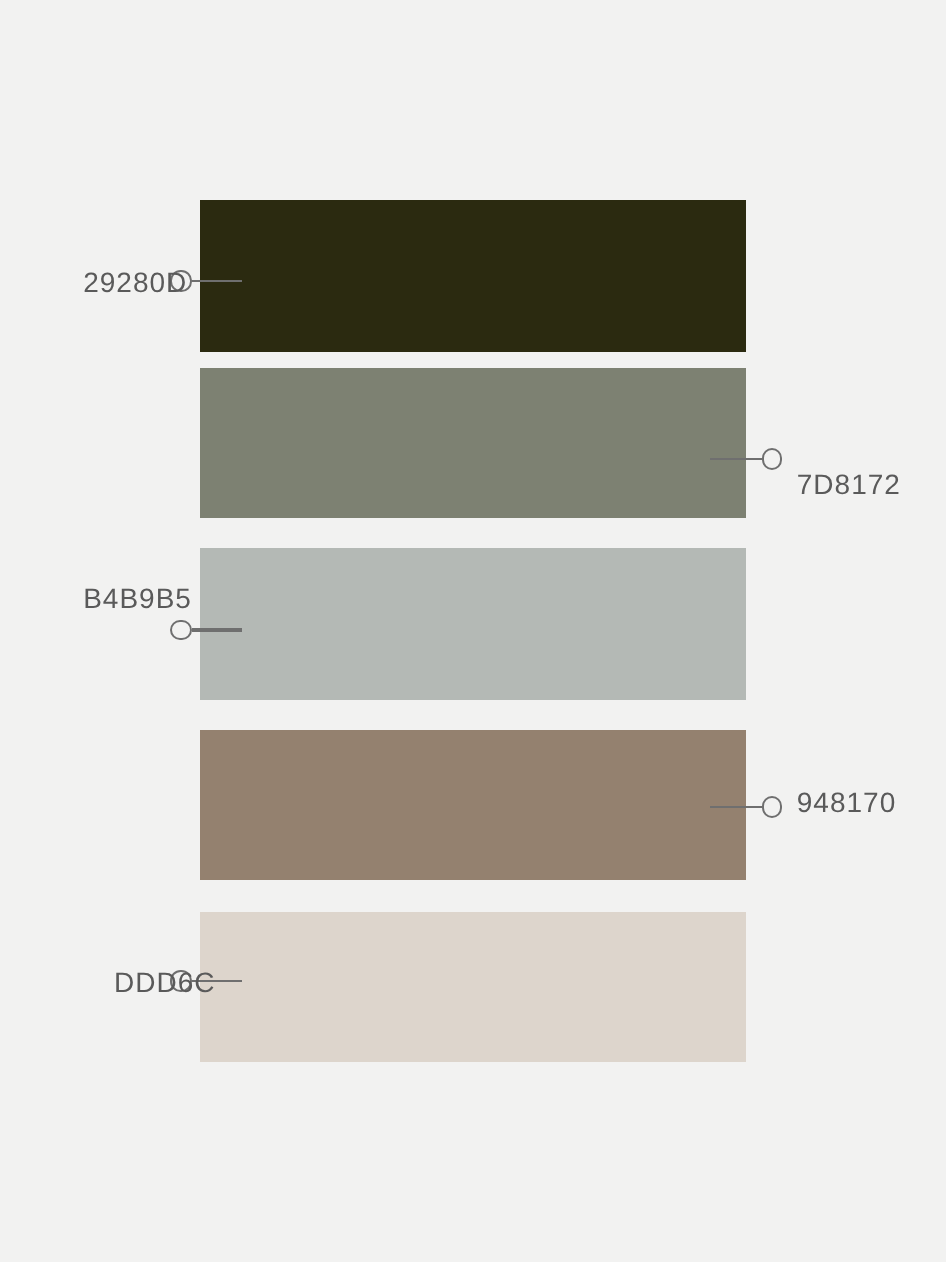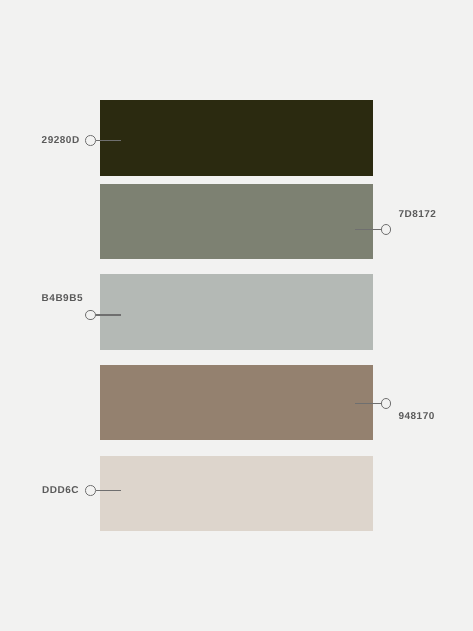--- a/index.html
+++ b/index.html
@@ -19,22 +19,22 @@
     height: 631px;
     background: #f2f2f1;
   }
   .swatch {
     position: absolute;
     left: 100px;
     width: 273px;
   }
   .hex-label {
     position: absolute;
-    font-size: 10px;
-    font-weight: bold;
+    font-size: 14px;
+    font-weight: normal;
     letter-spacing: 0.5px;
     color: #5a5a5a;
     white-space: nowrap;
     line-height: 10px;
     transform: translateZ(0);
   }
   .dot {
     position: absolute;
     border: 1.2px solid #6f6f6f;
     border-radius: 50%;
@@ -51,26 +51,26 @@
 <body>
 
 <div id="palette" style="background: rgb(242, 242, 241);">
     <div class="swatch" style="top: 100px; left: 100px; width: 273px; height: 76px; background: rgb(43, 42, 16);"></div>
     <div class="leader" style="left: 96px; width: 24.8px; top: 139.9px; background: rgb(111, 111, 111);"></div>
     <div class="dot" style="width: 10.6px; height: 10.6px; left: 85.2px; top: 135.2px; border-color: rgb(111, 111, 111);"></div>
     <div class="hex-label" style="left: 41.6px; top: 135.5px; color: rgb(90, 90, 90);">29280D</div>
     <div class="swatch" style="top: 184px; left: 100px; width: 273px; height: 75px; background: rgb(125, 129, 114);"></div>
     <div class="leader" style="left: 355.4px; width: 25.6px; top: 228.9px; background: rgb(111, 111, 111);"></div>
     <div class="dot" style="width: 10.6px; height: 10.6px; left: 380.7px; top: 224.2px; border-color: rgb(111, 111, 111);"></div>
-    <div class="hex-label" style="left: 398.4px; top: 210px; color: rgb(90, 90, 90);">7D8172</div>
+    <div class="hex-label" style="left: 398.4px; top: 237px; color: rgb(90, 90, 90);">7D8172</div>
     <div class="swatch" style="top: 274px; left: 100px; width: 273px; height: 76px; background: rgb(180, 185, 181);"></div>
     <div class="leader" style="left: 96px; width: 24.8px; top: 314.4px; background: rgb(111, 111, 111);"></div>
     <div class="dot" style="width: 10.6px; height: 10.6px; left: 85.2px; top: 309.7px; border-color: rgb(111, 111, 111);"></div>
     <div class="hex-label" style="left: 41.6px; top: 294px; color: rgb(90, 90, 90);">B4B9B5</div>
     <div class="swatch" style="top: 365px; left: 100px; width: 273px; height: 75px; background: rgb(148, 129, 111);"></div>
     <div class="leader" style="left: 355.4px; width: 25.6px; top: 402.9px; background: rgb(111, 111, 111);"></div>
     <div class="dot" style="width: 10.6px; height: 10.6px; left: 380.7px; top: 398.2px; border-color: rgb(111, 111, 111);"></div>
-    <div class="hex-label" style="left: 398.4px; top: 412px; color: rgb(90, 90, 90);">948170</div>
+    <div class="hex-label" style="left: 398.4px; top: 396px; color: rgb(90, 90, 90);">948170</div>
     <div class="swatch" style="top: 456px; left: 100px; width: 273px; height: 75px; background: rgb(221, 213, 204);"></div>
     <div class="leader" style="left: 96px; width: 24.8px; top: 489.9px; background: rgb(111, 111, 111);"></div>
     <div class="dot" style="width: 10.6px; height: 10.6px; left: 85.2px; top: 485.2px; border-color: rgb(111, 111, 111);"></div>
-    <div class="hex-label" style="left: 42px; top: 485.5px; color: rgb(90, 90, 90);">DDD6C</div>
+    <div class="hex-label" style="left: 57px; top: 485.5px; color: rgb(90, 90, 90);">DDD6C</div>
   </div>
 
 </body></html>

